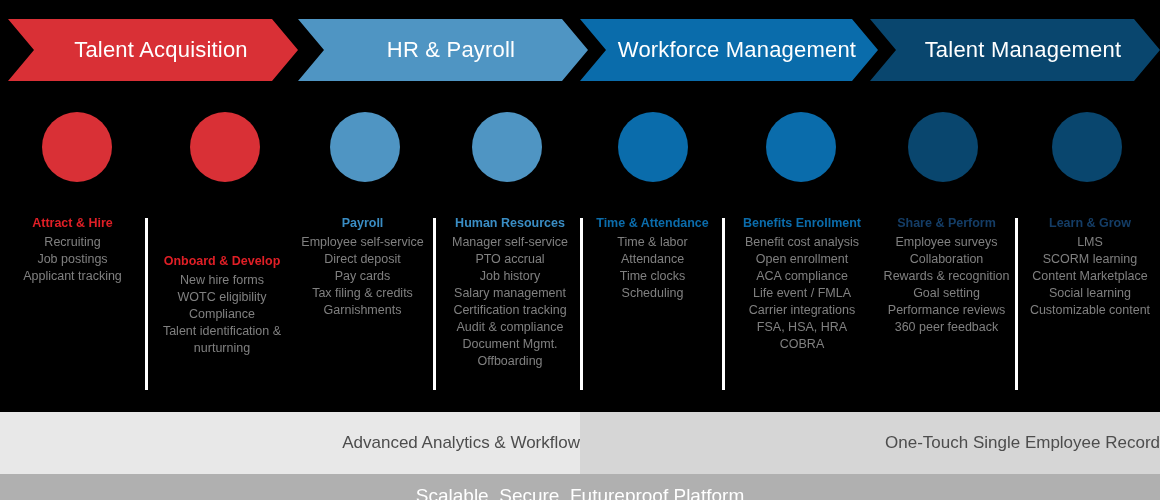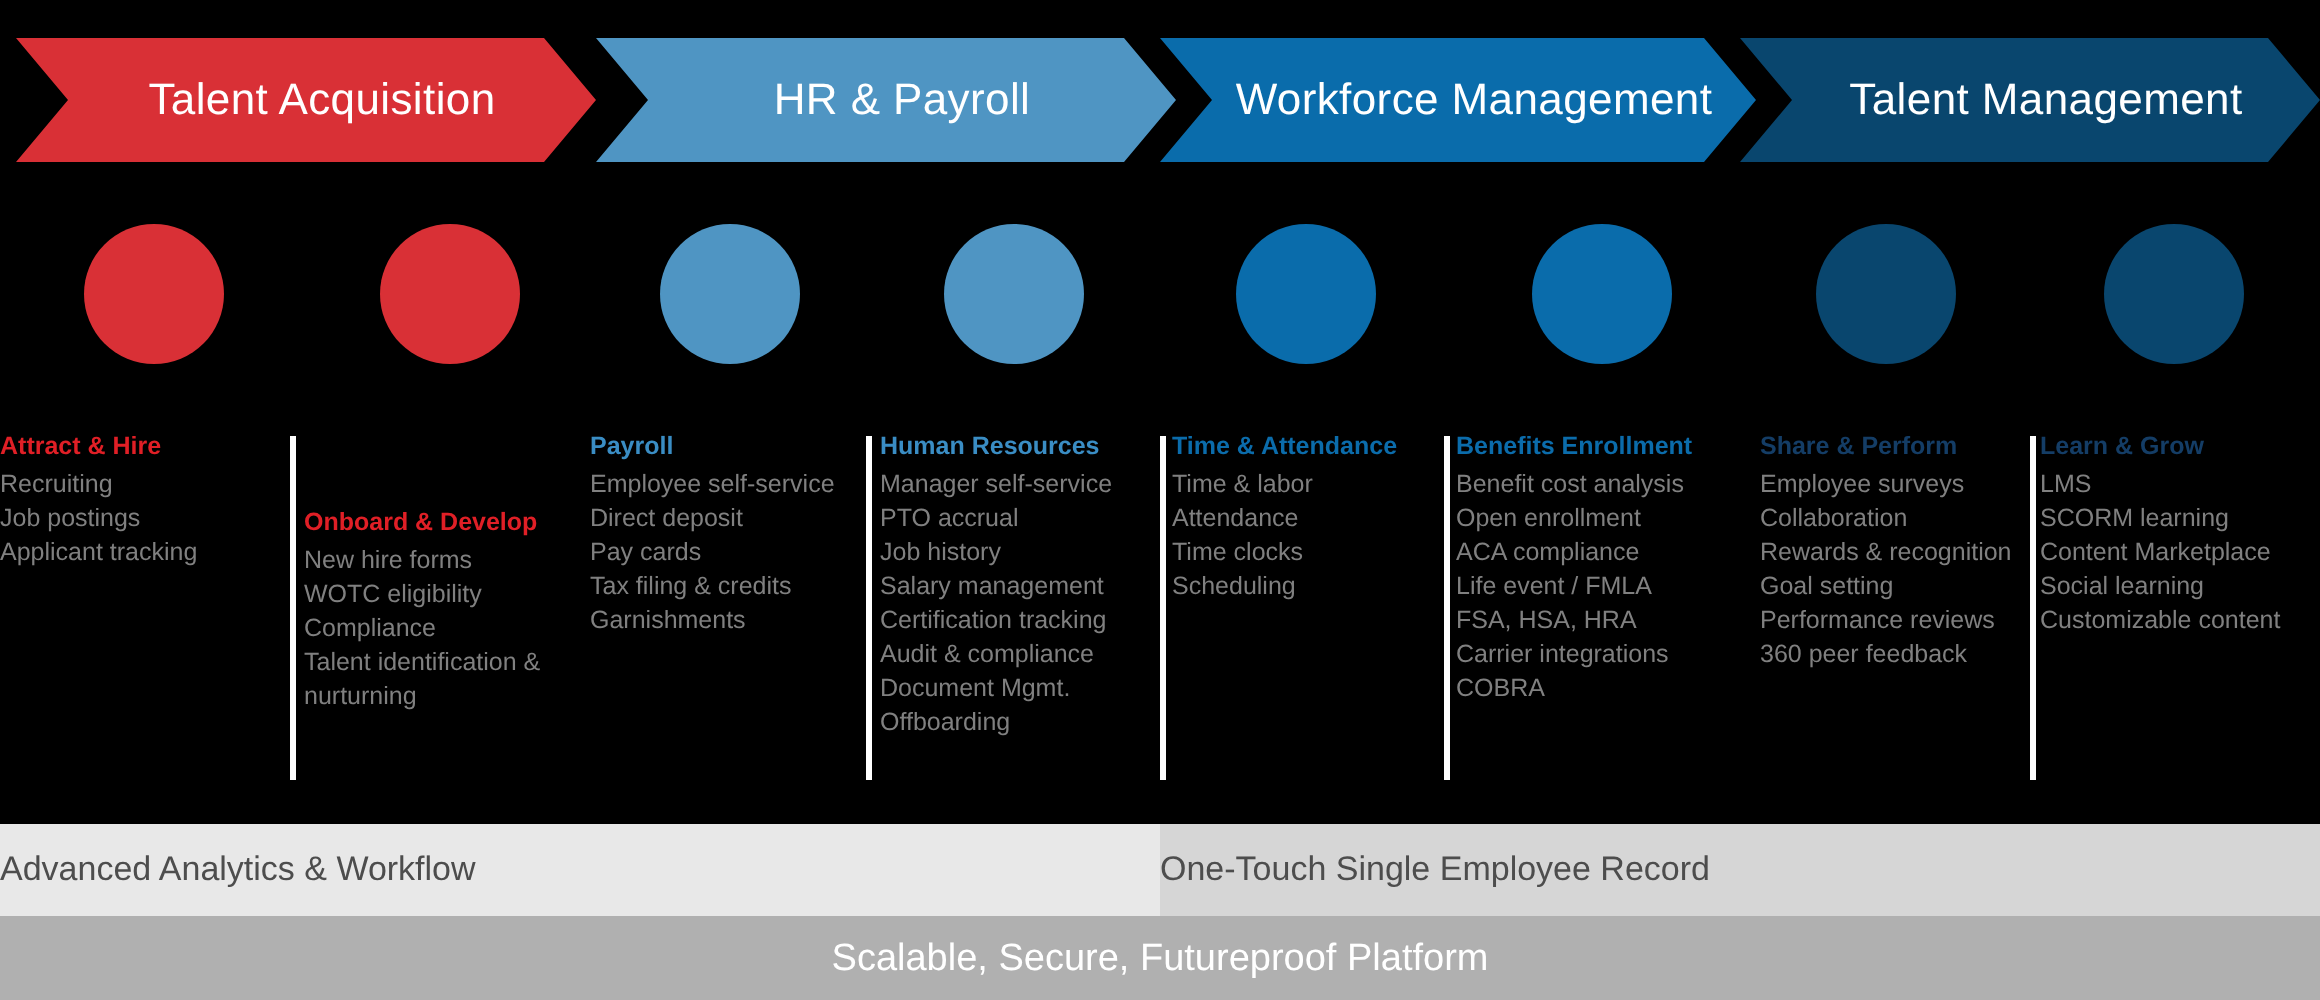--- a/index.html
+++ b/index.html
@@ -52,21 +52,21 @@
 
   
   #columns-row {
     position: absolute;
     top: 215px; left: 0;
     width: 1160px; height: 190px;
   }
   .column {
     position: absolute;
     top: 0;
-    text-align: left;
+    text-align: center;
   }
   .col-title {
     font-size: 12.5px;
     font-weight: bold;
     line-height: 17px;
     margin-bottom: 2px;
     white-space: nowrap;
   }
   .col-item {
     font-size: 12.5px;
@@ -87,24 +87,24 @@
   #footer-bars {
     position: absolute;
     left: 0; top: 412px;
     width: 1160px;
   }
   .band-row {
     display: flex;
     width: 1160px;
   }
   .band {
-    height: 46px;
+    height: 62px;
     display: flex;
     align-items: center;
-    justify-content: flex-start;
+    justify-content: flex-end;
     font-size: 17px;
   }
   .band-wide {
     width: 1160px;
     height: 44px;
     display: flex;
     align-items: center;
     justify-content: center;
     font-size: 19px;
   }
@@ -177,22 +177,22 @@
       <div class="col-item">Attendance</div>
       <div class="col-item">Time clocks</div>
       <div class="col-item">Scheduling</div>
     </div>
     <div class="column" style="left: 728px; width: 148px;">
       <div class="col-title" style="color: rgb(11, 108, 171);">Benefits Enrollment</div>
       <div class="col-item">Benefit cost analysis</div>
       <div class="col-item">Open enrollment</div>
       <div class="col-item">ACA compliance</div>
       <div class="col-item">Life event / FMLA</div>
+      <div class="col-item">Carrier integrations</div>
       <div class="col-item">FSA, HSA, HRA</div>
-      <div class="col-item">Carrier integrations</div>
       <div class="col-item">COBRA</div>
     </div>
     <div class="column" style="left: 880px; width: 133px;">
       <div class="col-title" style="color: rgb(20, 61, 102);">Share &amp; Perform</div>
       <div class="col-item">Employee surveys</div>
       <div class="col-item">Collaboration</div>
       <div class="col-item">Rewards &amp; recognition</div>
       <div class="col-item">Goal setting</div>
       <div class="col-item">Performance reviews</div>
       <div class="col-item">360 peer feedback</div>

